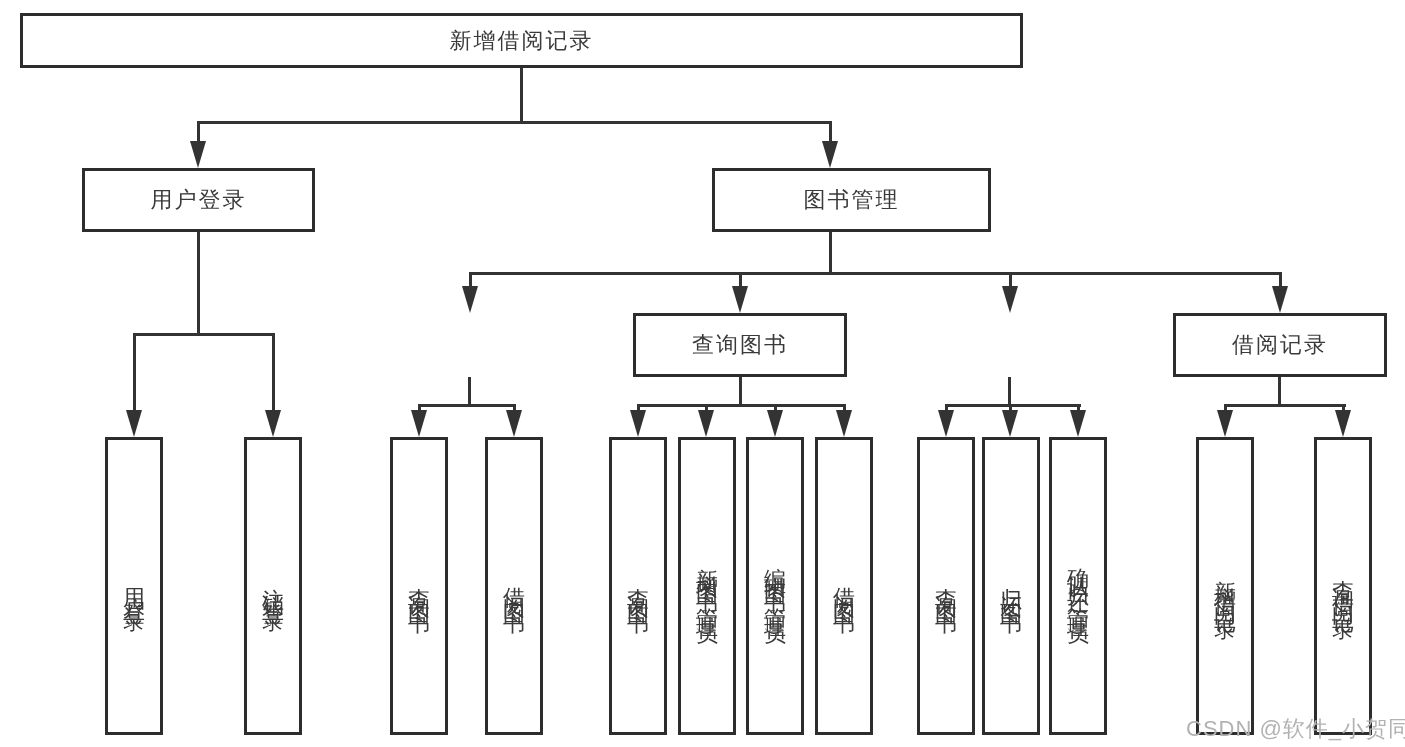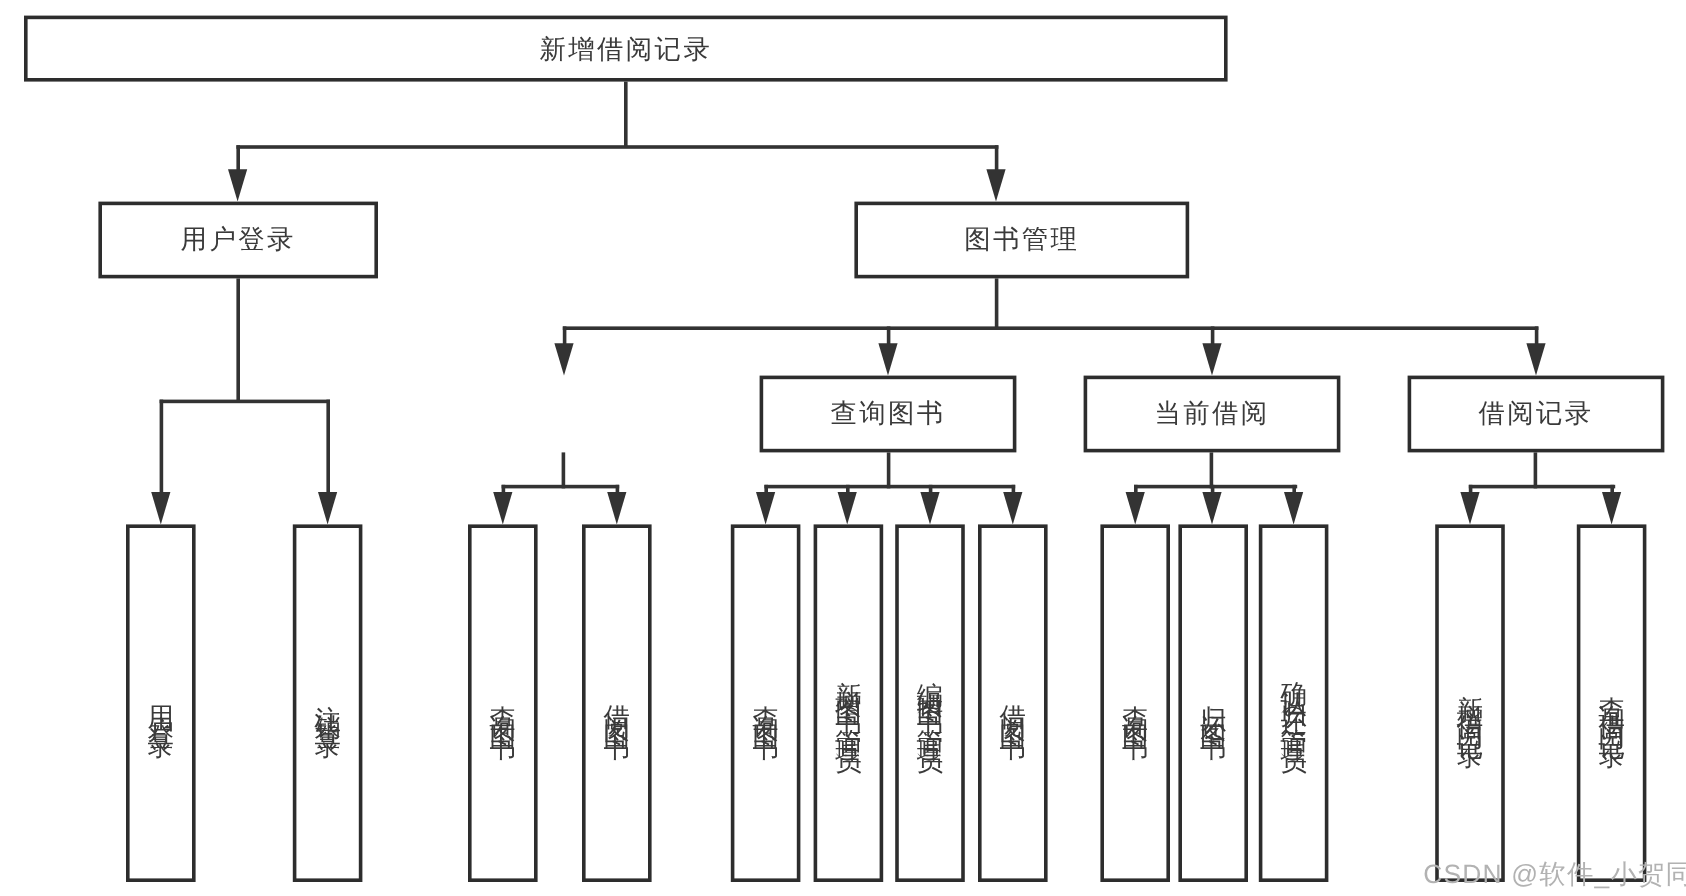--- a/index.html
+++ b/index.html
@@ -99,23 +99,20 @@
   <div class="vline" style="left:739px;top:272px;width:3px;height:18px"></div>
   <div class="arrow" style="left:732px;top:286px"></div>
   <div class="vline" style="left:1009px;top:272px;width:3px;height:18px"></div>
   <div class="arrow" style="left:1002px;top:286px"></div>
   <div class="vline" style="left:1279px;top:272px;width:3px;height:18px"></div>
   <div class="arrow" style="left:1272px;top:286px"></div>
 
   <div class="box" style="left:633px;top:313px;width:214px;height:64px">
     <span class="lbl">查询图书</span>
   </div>
-  <div class="box" style="left:903px;top:313px;width:214px;height:64px">
-    <span class="lbl">当前借阅</span>
-  </div>
   <div class="box" style="left:1173px;top:313px;width:214px;height:64px">
     <span class="lbl">借阅记录</span>
   </div>
 
   <div class="vline" style="left:468px;top:377px;width:3px;height:30px"></div>
   <div class="hline" style="left:418px;top:404px;width:98px;height:3px"></div>
   <div class="vline" style="left:418px;top:404px;width:3px;height:10px"></div>
   <div class="arrow" style="left:411px;top:410px"></div>
   <div class="vline" style="left:513px;top:404px;width:3px;height:10px"></div>
   <div class="arrow" style="left:506px;top:410px"></div>

